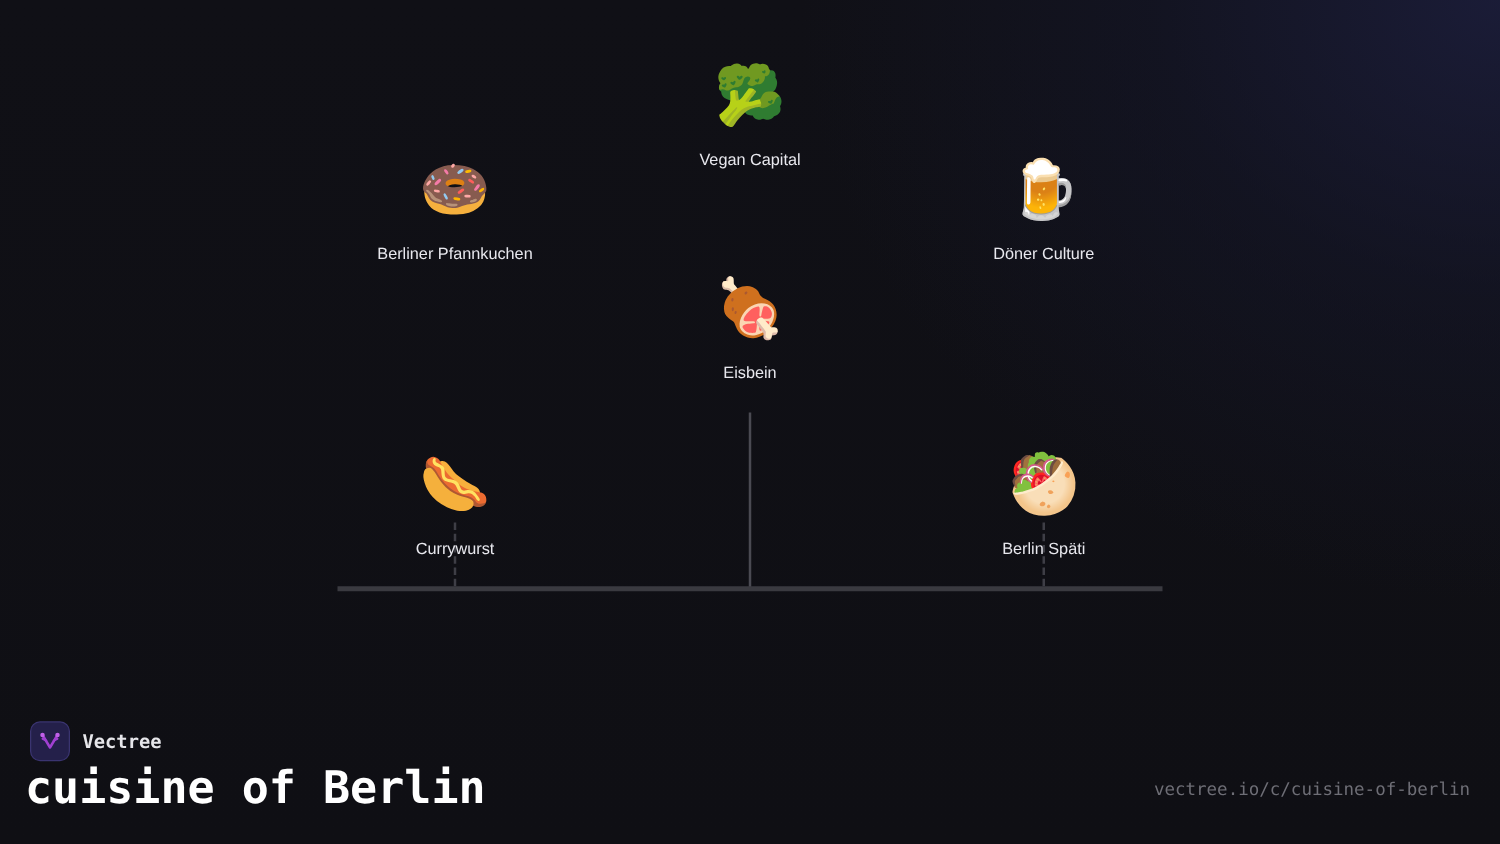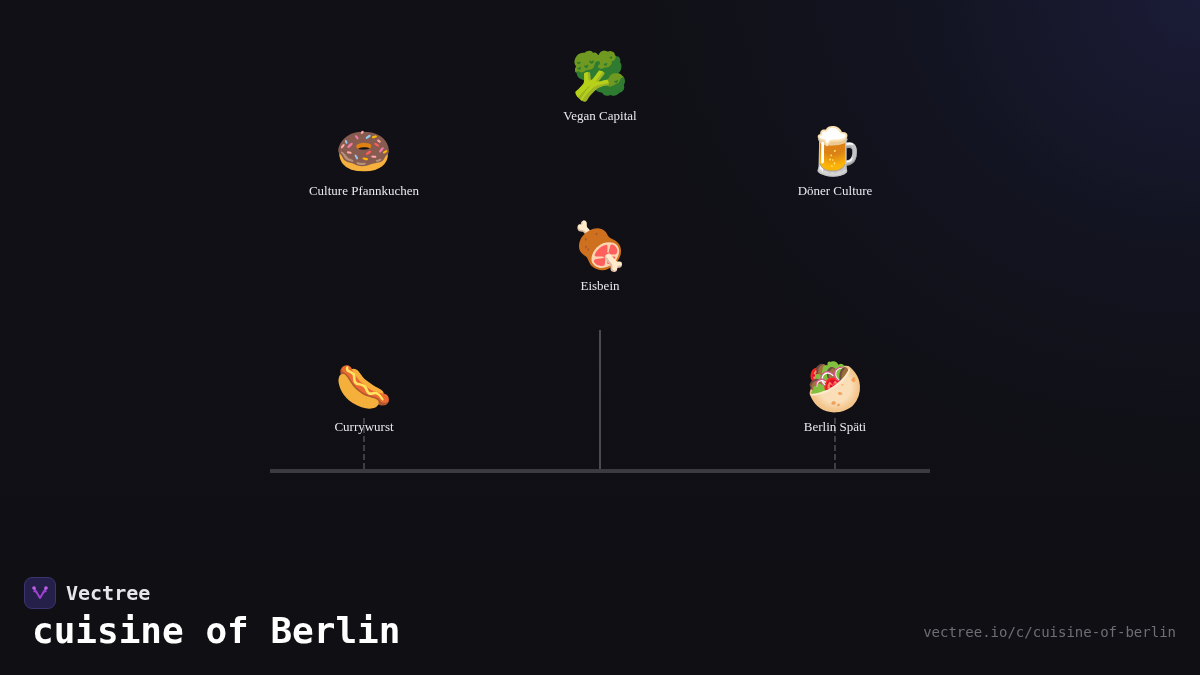--- a/index.html
+++ b/index.html
@@ -56,24 +56,24 @@
       white-space: nowrap;
     }
     .node .emoji {
       font-size: 46px;
       line-height: 56px;
       height: 56px;
       text-align: center;
       font-family: "DejaVu Sans", sans-serif;
     }
     .node .label {
-      margin-top: 4px;
+      margin-top: 16px;
       font-size: 13px;
       color: #e8e8ee;
-      font-family: Liberation Serif, serif;
+      font-family: Liberation Sans, sans-serif;
     }
     .brand {
       position: absolute;
       left: 24px;
       top: 577px;
       display: flex;
       align-items: center;
     }
     .logo {
       width: 32px;
@@ -83,26 +83,26 @@
       border: 1px solid #3a3470;
       box-sizing: border-box;
       display: flex;
       align-items: center;
       justify-content: center;
     }
     .brand-name {
       margin-left: 10px;
       font-family: "DejaVu Sans Mono", monospace;
       font-weight: bold;
-      font-size: 20px;
+      font-size: 15px;
       color: #e6e6ea;
     }
     .title {
       position: absolute;
-      left: 32px;
+      left: 20px;
       top: 610px;
       font-family: "DejaVu Sans Mono", monospace;
       font-weight: bold;
       font-size: 36px;
       color: #ffffff;
       letter-spacing: 0px;
     }
     .url {
       position: absolute;
       right: 24px;
@@ -123,21 +123,21 @@
   <div class="stem" style="left:363px; top:418px; height:51px;"></div>
   <div class="stem" style="left:834px; top:418px; height:51px;"></div>
 
   <div class="node" style="left:600px; top:48px;">
     <div class="emoji">🥦</div>
     <div class="label">Vegan Capital</div>
   </div>
 
   <div class="node" style="left:364px; top:123px;">
     <div class="emoji">🍩</div>
-    <div class="label">Culture Pfannkuchen</div>
+    <div class="label">Berliner Pfannkuchen</div>
   </div>
 
   <div class="node" style="left:835px; top:123px;">
     <div class="emoji">🍺</div>
     <div class="label">Döner Culture</div>
   </div>
 
   <div class="node" style="left:600px; top:218px;">
     <div class="emoji">🍖</div>
     <div class="label">Eisbein</div>

